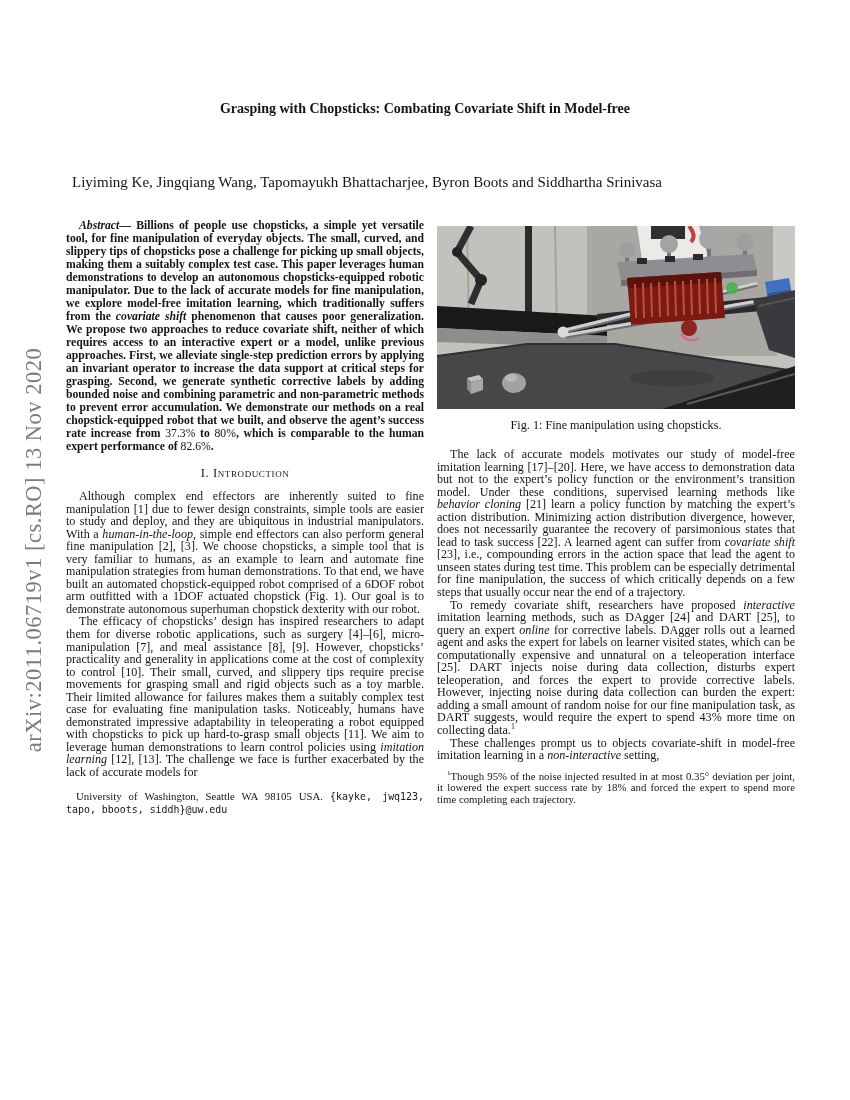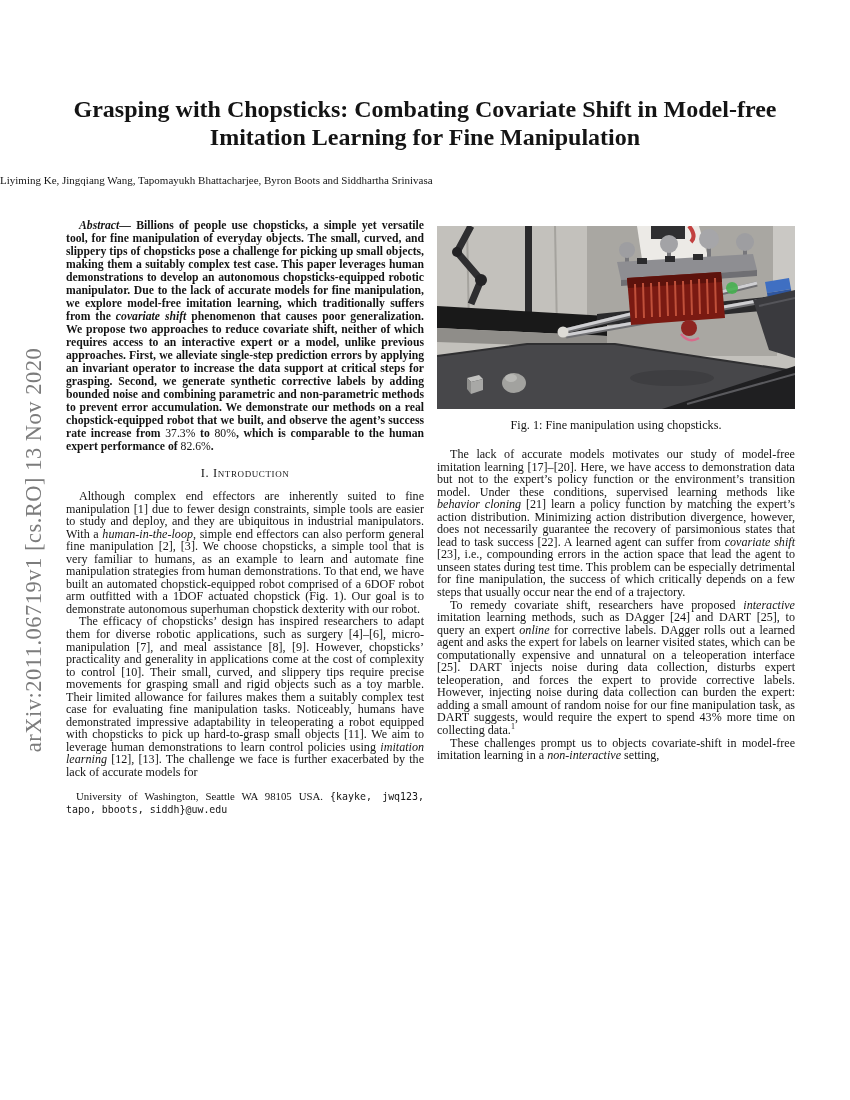--- a/index.html
+++ b/index.html
@@ -22,32 +22,32 @@
     color: #7c7c7c;
     letter-spacing: 0.5px;
   }
   .title {
     position: absolute;
     top: 95px;
     left: 0;
     width: 850px;
     margin: 0;
     text-align: center;
-    font-size: 24px;
+    font-size: 14px;
     font-weight: bold;
     line-height: 28px;
   }
   .title-line { display: block; }
   .authors {
     position: absolute;
     top: 174px;
     left: 0;
     width: 734px;
-    text-align: left;
-    font-size: 11px;
+    text-align: center;
+    font-size: 15px;
   }
   .col {
     position: absolute;
     top: 219px;
     width: 358px;
     text-align: justify;
   }
   .col-left  { left: 66px; }
   .col-right { left: 437px; }
   .abstract {
@@ -102,21 +102,20 @@
 </style>
 </head>
 <body>
 
 <div class="page">
 
   <div class="arxiv-banner">arXiv:2011.06719v1  [cs.RO]  13 Nov 2020</div>
 
   <h1 class="title">
     <span class="title-line">Grasping with Chopsticks: Combating Covariate Shift in Model-free</span>
-    <span class="title-line">Imitation Learning for Fine Manipulation</span>
   </h1>
 
   <div class="authors">Liyiming Ke, Jingqiang Wang, Tapomayukh Bhattacharjee, Byron Boots and Siddhartha Srinivasa</div>
 
   <div class="col col-left">
     <p class="abstract"><span class="seg-bi">Abstract— </span><span class="seg-b">Billions of people use chopsticks, a simple yet versatile tool, for fine manipulation of everyday objects. The small, curved, and slippery tips of chopsticks pose a challenge for picking up small objects, making them a suitably complex test case. This paper leverages human demonstrations to develop an autonomous chopsticks-equipped robotic manipulator. Due to the lack of accurate models for fine manipulation, we explore model-free imitation learning, which traditionally suffers from the </span><span class="seg-bi">covariate shift</span><span class="seg-b"> phenomenon that causes poor generalization. We propose two approaches to reduce covariate shift, neither of which requires access to an interactive expert or a model, unlike previous approaches. First, we alleviate single-step prediction errors by applying an invariant operator to increase the data support at critical steps for grasping. Second, we generate synthetic corrective labels by adding bounded noise and combining parametric and non-parametric methods to prevent error accumulation. We demonstrate our methods on a real chopstick-equipped robot that we built, and observe the agent’s success rate increase from </span><span class="seg-n">37.3%</span><span class="seg-b"> to </span><span class="seg-n">80%</span><span class="seg-b">, which is comparable to the human expert performance of </span><span class="seg-n">82.6%</span><span class="seg-b">.</span></p>
     <h2 class="section-heading">I. Introduction</h2>
     <p class="body-par"><span class="seg-n">Although complex end effectors are inherently suited to fine manipulation [1] due to fewer design constraints, simple tools are easier to study and deploy, and they are ubiquitous in industrial manipulators. With a </span><span class="seg-i">human-in-the-loop</span><span class="seg-n">, simple end effectors can also perform general fine manipulation [2], [3]. We choose chopsticks, a simple tool that is very familiar to humans, as an example to learn and automate fine manipulation strategies from human demonstrations. To that end, we have built an automated chopstick-equipped robot comprised of a 6DOF robot arm outfitted with a 1DOF actuated chopstick (Fig. 1). Our goal is to demonstrate autonomous superhuman chopstick dexterity with our robot.</span></p>
     <p class="body-par"><span class="seg-n">The efficacy of chopsticks’ design has inspired researchers to adapt them for diverse robotic applications, such as surgery [4]–[6], micro-manipulation [7], and meal assistance [8], [9]. However, chopsticks’ practicality and generality in applications come at the cost of complexity to control [10]. Their small, curved, and slippery tips require precise movements for grasping small and rigid objects such as a toy marble. Their limited allowance for failures makes them a suitably complex test case for evaluating fine manipulation tasks. Noticeably, humans have demonstrated impressive adaptability in teleoperating a robot equipped with chopsticks to pick up hard-to-grasp small objects [11]. We aim to leverage human demonstrations to learn control policies using </span><span class="seg-i">imitation learning</span><span class="seg-n"> [12], [13]. The challenge we face is further exacerbated by the lack of accurate models for</span></p>
     <div class="affiliation"><span class="seg-n">University of Washington, Seattle WA 98105 USA. </span><span class="seg-m">{kayke, jwq123, tapo, bboots, siddh}@uw.edu</span></div>
@@ -204,15 +203,16 @@
         <polygon points="330,67 354,63 355,70 331,74" fill="#2f57a0"></polygon>
 
         <polygon points="316,74 358,64 358,132 332,124" fill="#3a3a3e"></polygon>
         <line x1="322" y1="80" x2="358" y2="72" stroke="#55555a" stroke-width="2"></line>
       </svg>
       <figcaption>Fig. 1: Fine manipulation using chopsticks.</figcaption>
     </figure>
     <p class="body-par"><span class="seg-n">The lack of accurate models motivates our study of model-free imitation learning [17]–[20]. Here, we have access to demonstration data but not to the expert’s policy function or the environment’s transition model. Under these conditions, supervised learning methods like </span><span class="seg-i">behavior cloning</span><span class="seg-n"> [21] learn a policy function by matching the expert’s action distribution. Minimizing action distribution divergence, however, does not necessarily guarantee the recovery of parsimonious states that lead to task success [22]. A learned agent can suffer from </span><span class="seg-i">covariate shift</span><span class="seg-n"> [23], i.e., compounding errors in the action space that lead the agent to unseen states during test time. This problem can be especially detrimental for fine manipulation, the success of which critically depends on a few steps that usually occur near the end of a trajectory.</span></p>
     <p class="body-par"><span class="seg-n">To remedy covariate shift, researchers have proposed </span><span class="seg-i">interactive</span><span class="seg-n"> imitation learning methods, such as DAgger [24] and DART [25], to query an expert </span><span class="seg-i">online</span><span class="seg-n"> for corrective labels. DAgger rolls out a learned agent and asks the expert for labels on learner visited states, which can be computationally expensive and unnatural on a teleoperation interface [25]. DART injects noise during data collection, disturbs expert teleoperation, and forces the expert to provide corrective labels. However, injecting noise during data collection can burden the expert: adding a small amount of random noise for our fine manipulation task, as DART suggests, would require the expert to spend 43% more time on collecting data.</span><span class="seg-sup">1</span></p>
     <p class="body-par"><span class="seg-n">These challenges prompt us to objects covariate-shift in model-free imitation learning in a </span><span class="seg-i">non-interactive</span><span class="seg-n"> setting,</span></p>
+    <div class="footnote"><span class="seg-sup">1</span><span class="seg-n">Though 95% of the noise injected resulted in at most 0.35° deviation per joint, it lowered the expert success rate by 18% and forced the expert to spend more time completing each trajectory.</span></div>
   </div>
 
 </div>
 
 </body></html>

